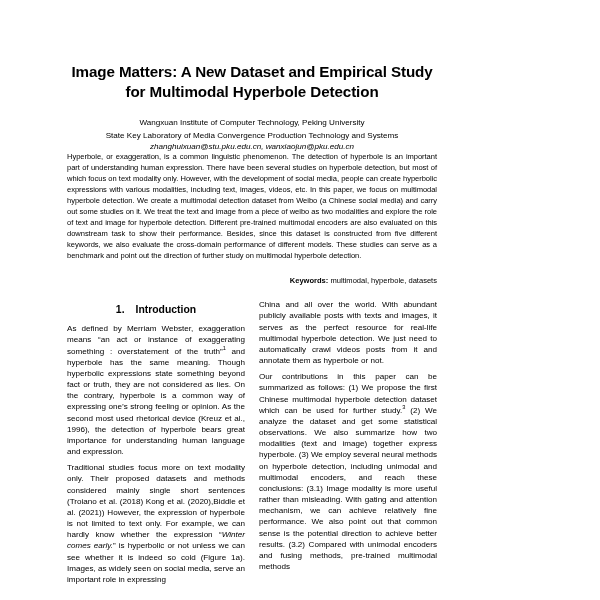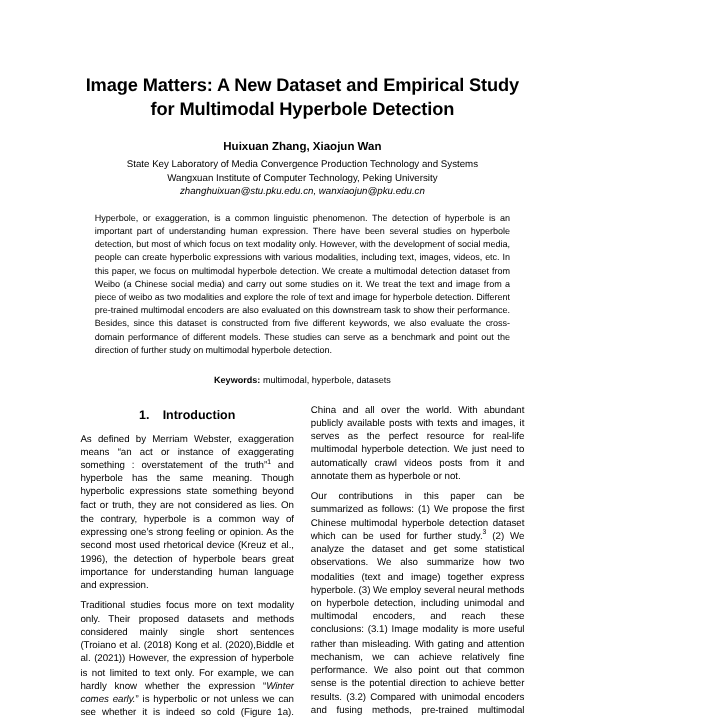--- a/index.html
+++ b/index.html
@@ -66,30 +66,30 @@
   .abstract-heading {
     text-align: center;
     font-size: 8.9px;
     font-weight: bold;
     margin: 8px 0 3px 0;
   }
   .abstract-body {
     font-size: 7.55px;
     line-height: 1.455;
     text-align: justify;
-    margin: 12px;
+    margin: 0;
     letter-spacing: -0.04px;
   }
 
   
   .keywords {
     font-size: 7.55px;
     line-height: 1.4;
     margin: 14px 0 0 0;
-    text-align: center;
+    text-align: right;
   }
   .keywords .kw-label {
     font-weight: bold;
   }
 
   
   .columns {
     display: flex;
     margin-top: 13px;
     align-items: flex-start;
@@ -138,23 +138,22 @@
 </head>
 <body>
 
 <div class="page">
 
   <div class="title-block">
     <h1 class="paper-title">Image Matters: A New Dataset and Empirical Study for Multimodal Hyperbole Detection</h1>
   </div>
 
   <div class="authors-block">
-    <p class="authors">Huixuan Zhang, Xiaojun Wan</p>
+    <p class="affiliation">Wangxuan Institute of Computer Technology, Peking University</p>
     <p class="affiliation">State Key Laboratory of Media Convergence Production Technology and Systems</p>
-    <p class="affiliation">Wangxuan Institute of Computer Technology, Peking University</p>
     <p class="emails">zhanghuixuan@stu.pku.edu.cn, wanxiaojun@pku.edu.cn</p>
   </div>
 
   <div class="abstract-section">
     <p class="abstract-body">Hyperbole, or exaggeration, is a common linguistic phenomenon. The detection of hyperbole is an important part of understanding human expression. There have been several studies on hyperbole detection, but most of which focus on text modality only. However, with the development of social media, people can create hyperbolic expressions with various modalities, including text, images, videos, etc. In this paper, we focus on multimodal hyperbole detection. We create a multimodal detection dataset from Weibo (a Chinese social media) and carry out some studies on it. We treat the text and image from a piece of weibo as two modalities and explore the role of text and image for hyperbole detection. Different pre-trained multimodal encoders are also evaluated on this downstream task to show their performance. Besides, since this dataset is constructed from five different keywords, we also evaluate the cross-domain performance of different models. These studies can serve as a benchmark and point out the direction of further study on multimodal hyperbole detection.</p>
   </div>
 
   <p class="keywords">
     <span class="kw-label">Keywords:</span> <span>multimodal, hyperbole, datasets</span>
   </p>

